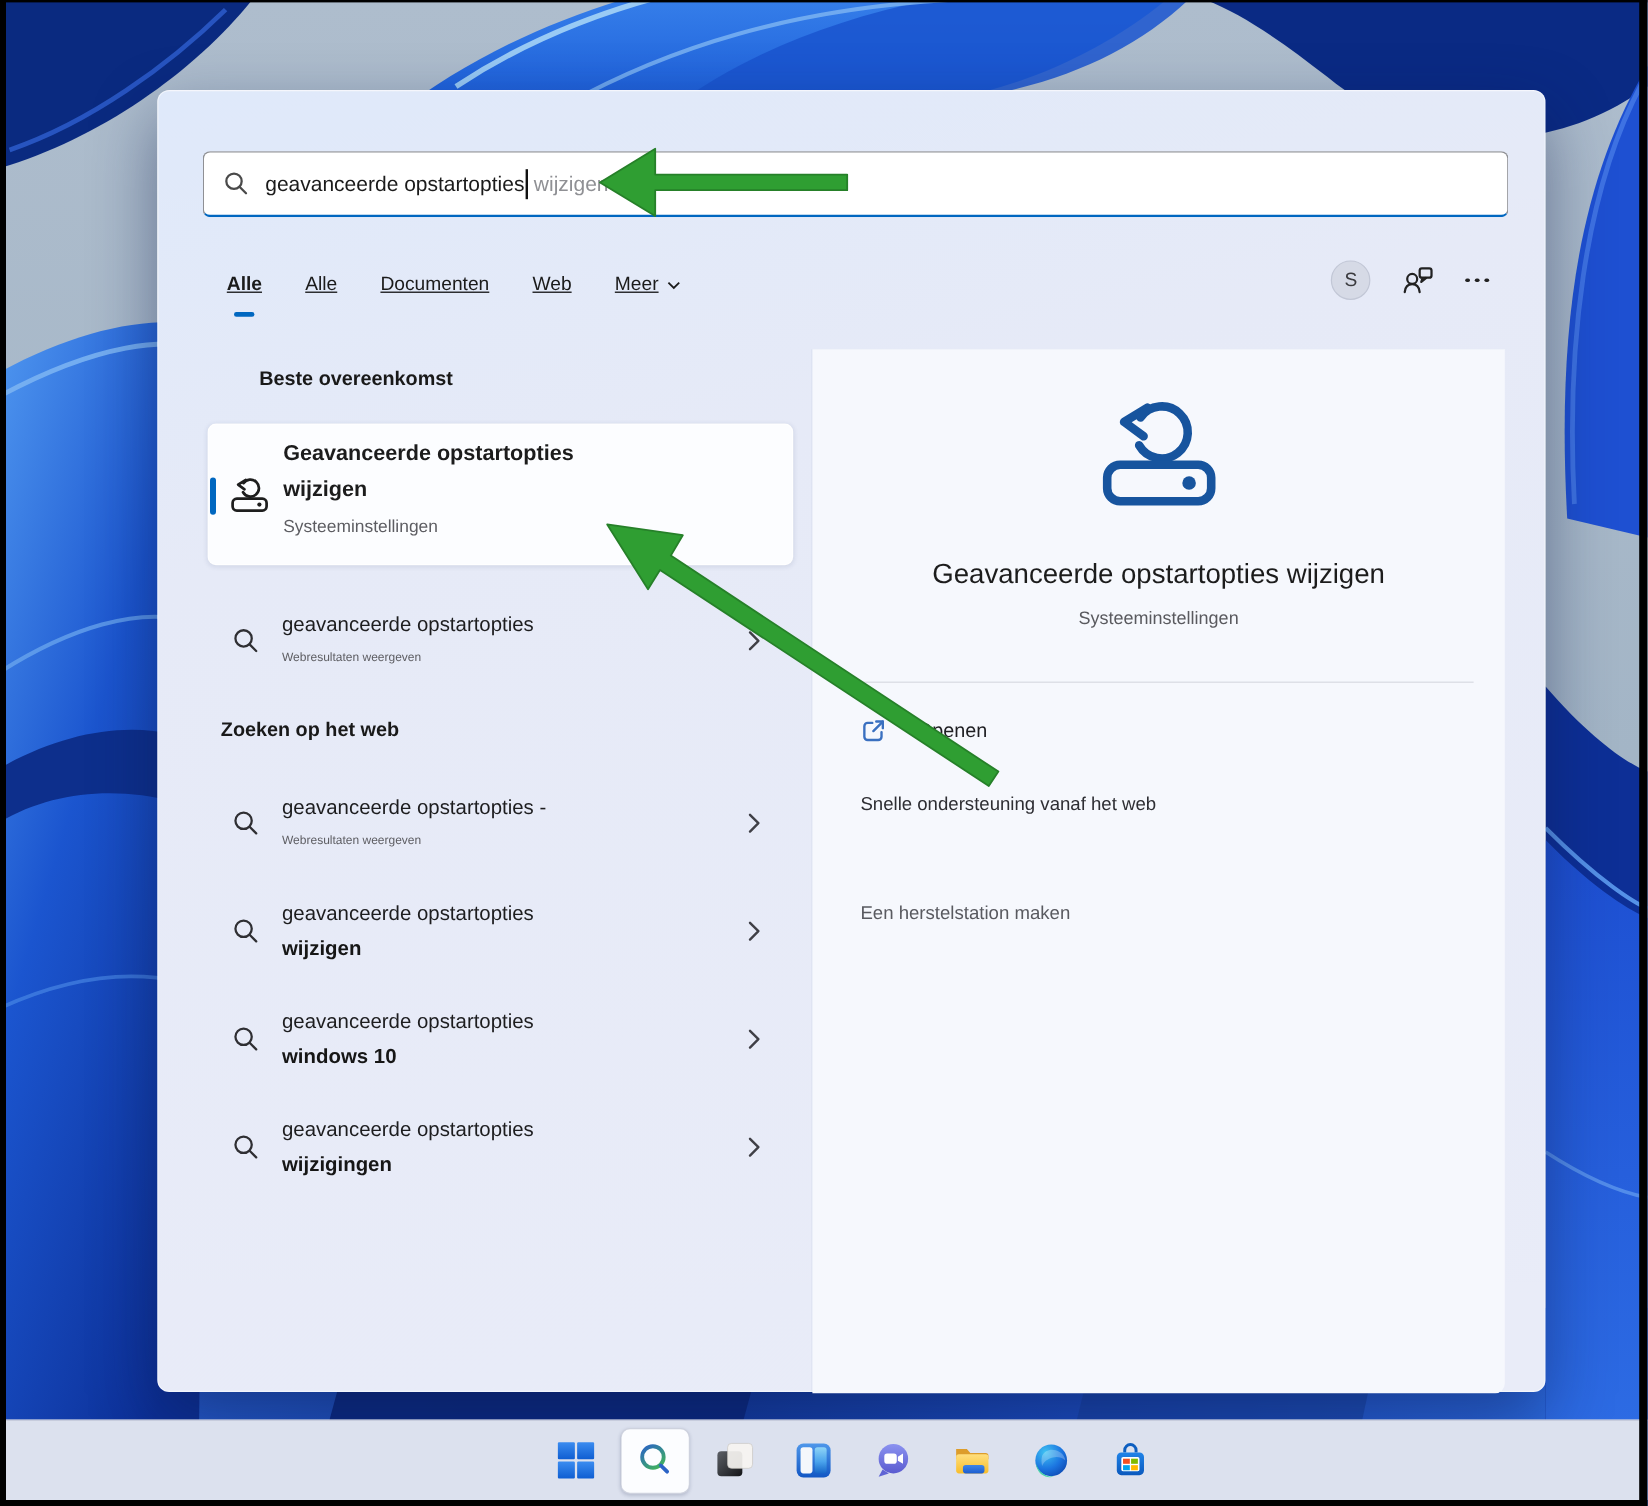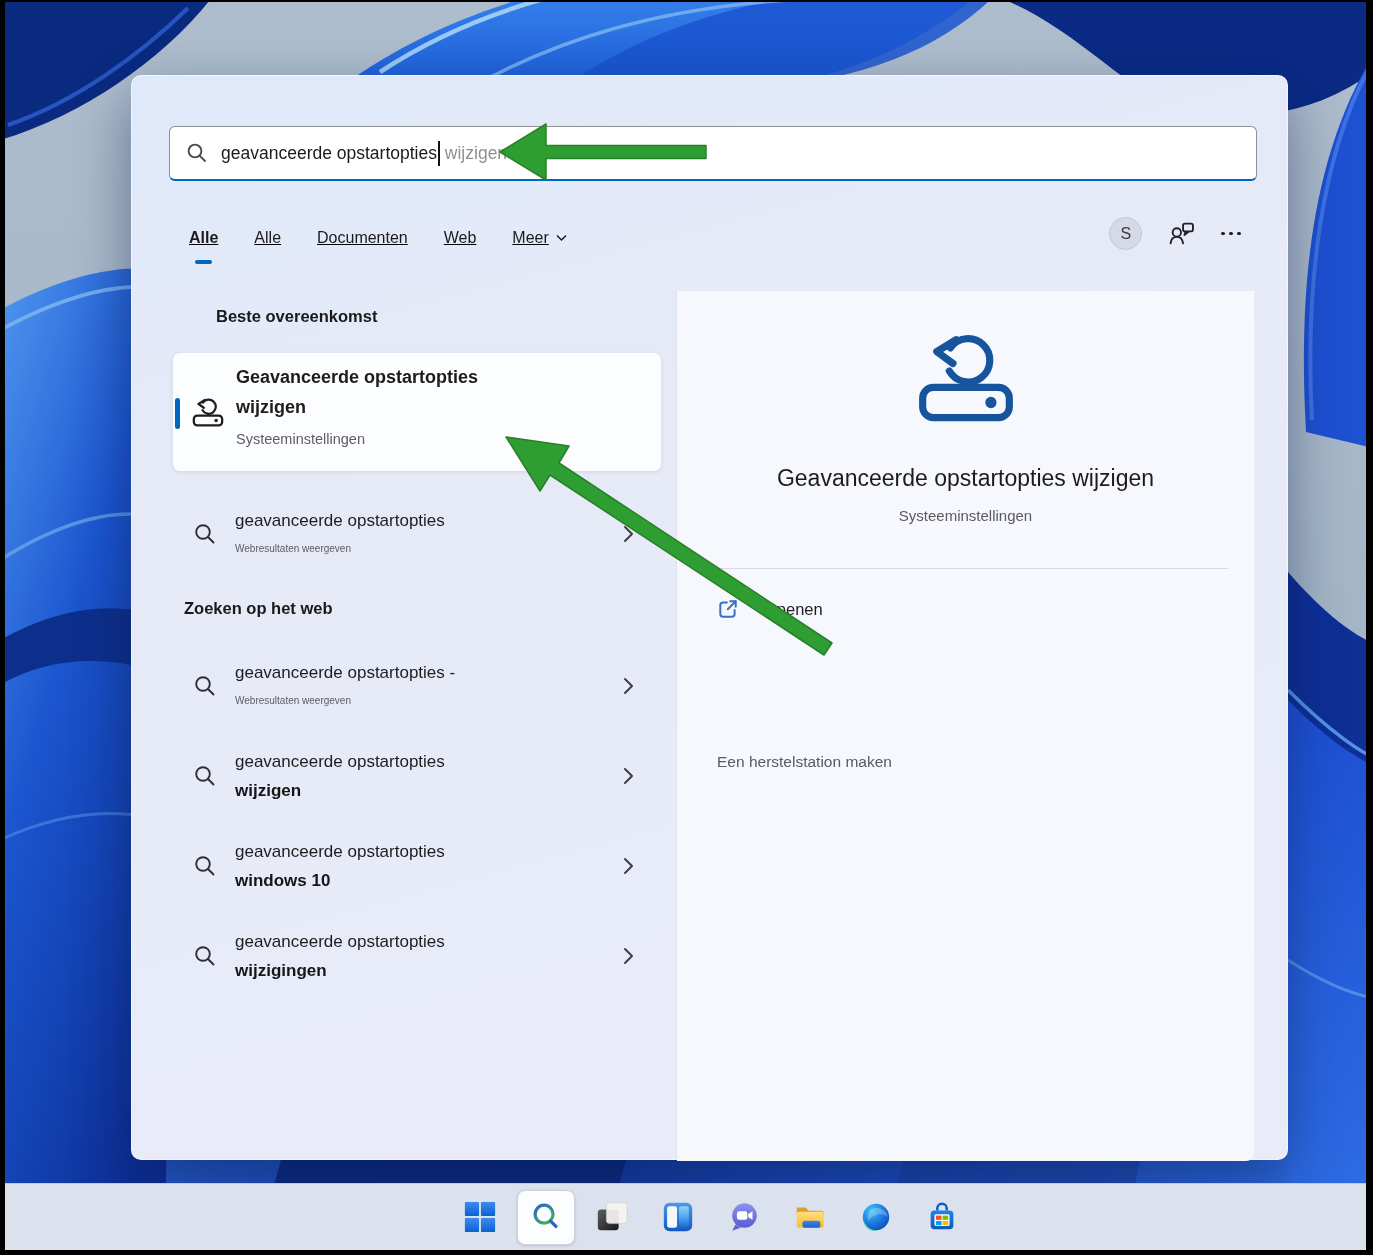--- a/index.html
+++ b/index.html
@@ -314,20 +314,21 @@
 
     <div class="open-row">
       <svg width="22" height="22" viewBox="0 0 20 20">
         <path d="M9,4 H5.5 C4.1,4 3,5.1 3,6.5 v8 C3,15.9 4.1,17 5.5,17 h8 c1.4,0 2.5,-1.1 2.5,-2.5 V11" fill="none" stroke="#3a70c0" stroke-width="1.8" stroke-linecap="round"></path>
         <path d="M12,3 h5 v5" fill="none" stroke="#3a70c0" stroke-width="1.8" stroke-linecap="round" stroke-linejoin="round"></path>
         <line x1="17" y1="3" x2="9.8" y2="10.2" stroke="#3a70c0" stroke-width="1.8" stroke-linecap="round"></line>
       </svg>
       <span class="open-label">Openen</span>
     </div>
 
+    <div class="d-link strong link-0">Snelle ondersteuning vanaf het web</div>
     <div class="d-link soft link-1">Een herstelstation maken</div>
   </div>
 </div>
 
 <svg class="arrows" width="1373" height="1255" viewBox="0 0 1373 1255">
   <polygon points="500,152 546,124 546,145.5 706,145.5 706,158.5 546,158.5 546,180" fill="#2f9e32" stroke="#268029" stroke-width="1.5" stroke-linejoin="round"></polygon>
   <polygon points="506,437 540,491 550,475 824,655 832,643 559,463 569,446" fill="#2f9e32" stroke="#268029" stroke-width="1.5" stroke-linejoin="round"></polygon>
 </svg>
 
 <div class="taskbar">

